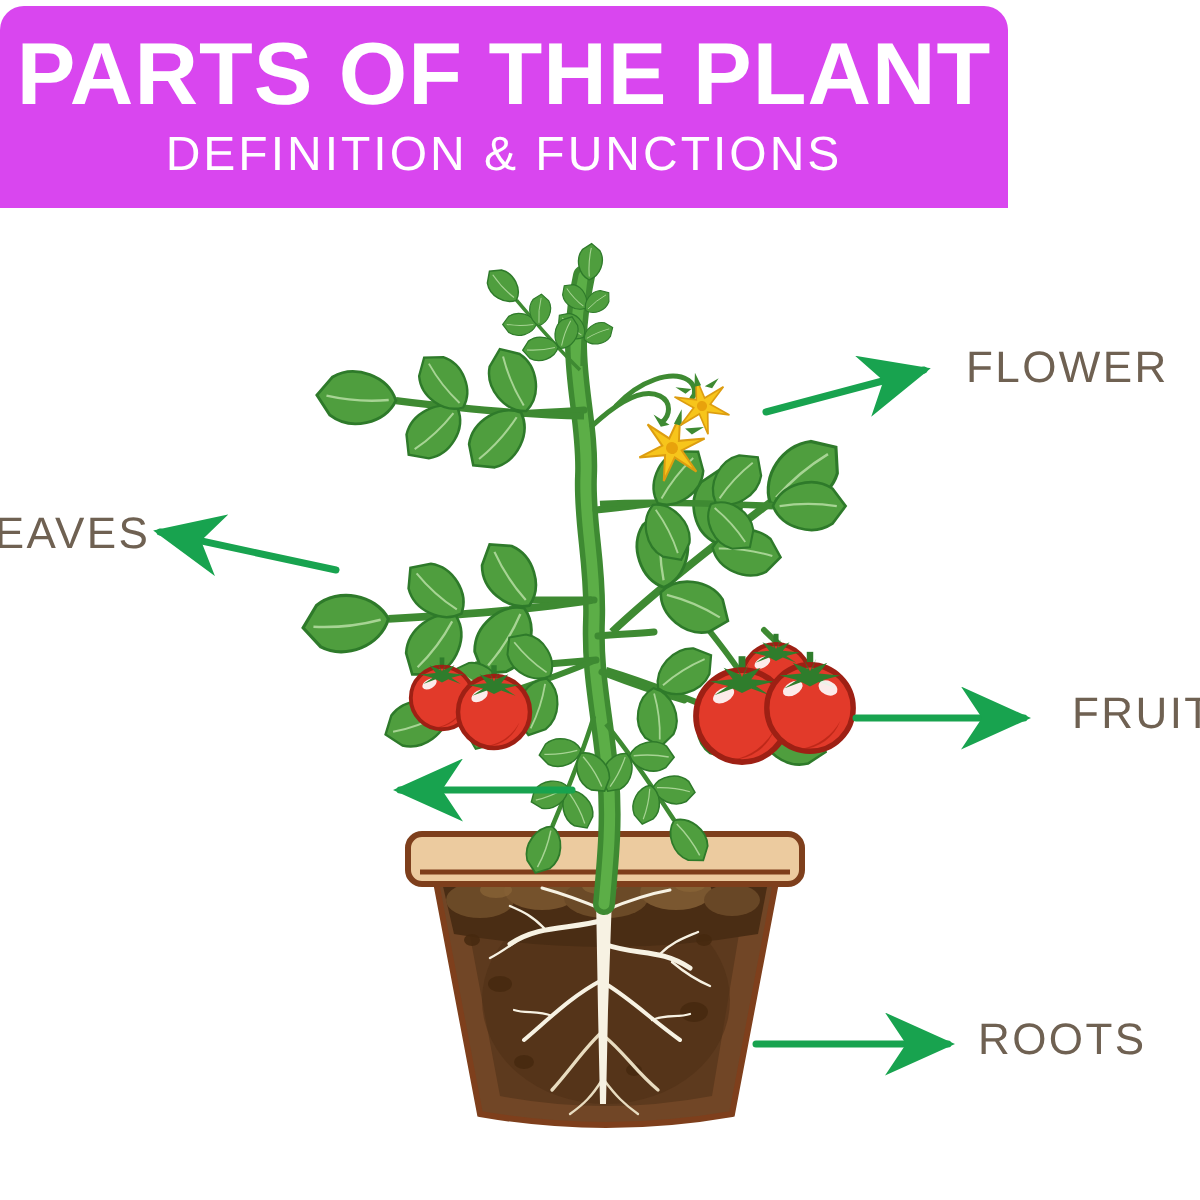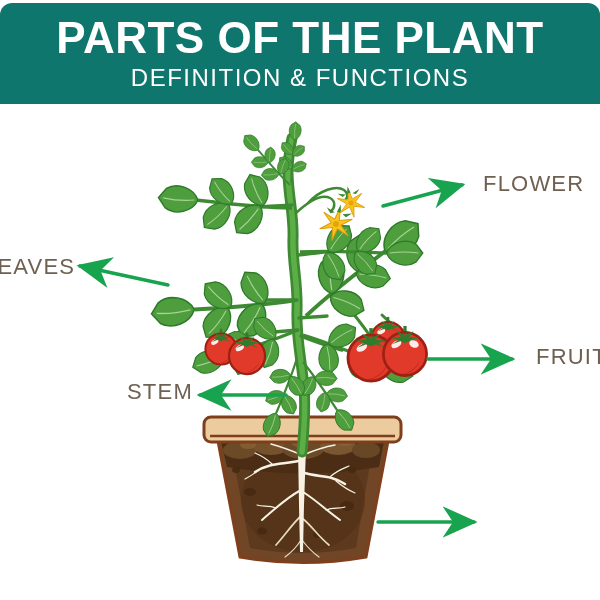--- a/index.html
+++ b/index.html
@@ -2,22 +2,22 @@
 <html><head>
 <meta charset="utf-8">
 <style>
   html,body{margin:0;padding:0;background:#e9e9e9;}
   .canvas{
     position:relative;width:600px;height:600px;margin:0 auto;
     background:#ffffff;overflow:hidden;
     font-family:"Liberation Sans", sans-serif;
   }
   .banner{
-    position:absolute;left:0;top:3px;width:600px;height:101px;
-    background:#0f766e;border-radius:12px 12px 0 0;
+    position:absolute;left:0;top:3px;width:504px;height:101px;
+    background:#d946ef;border-radius:12px 12px 0 0;
     display:flex;flex-direction:column;align-items:center;justify-content:center;
     color:#fff;text-align:center;
   }
   .banner .title{
     font-size:44px;font-weight:800;letter-spacing:0.5px;line-height:1.05;
   }
   .banner .subtitle{
     font-size:24px;font-weight:400;letter-spacing:1.5px;margin-top:2px;
   }
   .plant-svg{position:absolute;left:0;top:0;width:600px;height:600px;}
@@ -171,16 +171,16 @@
       <path d="M383,206 L462,185" marker-end="url(#ah)"></path>
       <path d="M168,285 L80,266" marker-end="url(#ah)"></path>
       <path d="M286,395 L200,395" marker-end="url(#ah)"></path>
       <path d="M428,359 L512,359" marker-end="url(#ah)"></path>
       <path d="M378,522 L474,522" marker-end="url(#ah)"></path>
     </g>
   </svg>
 
   <div class="part-label lbl-flower">FLOWER</div>
   <div class="part-label lbl-leaves">LEAVES</div>
-  <div class="part-label lbl-stem">STEM</div>
   <div class="part-label lbl-fruit">FRUIT</div>
+  <div class="part-label lbl-roots">ROOTS</div>
 
 </div>
 
 </body></html>

